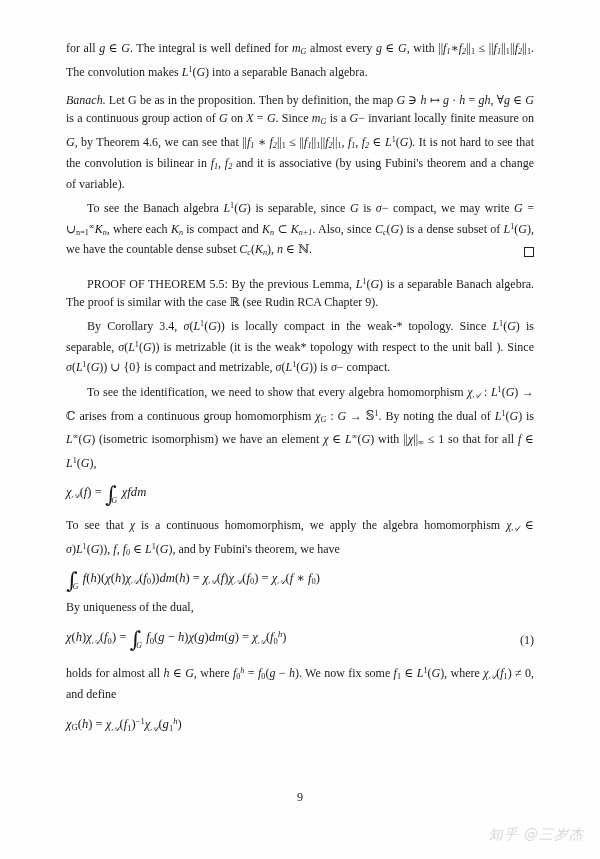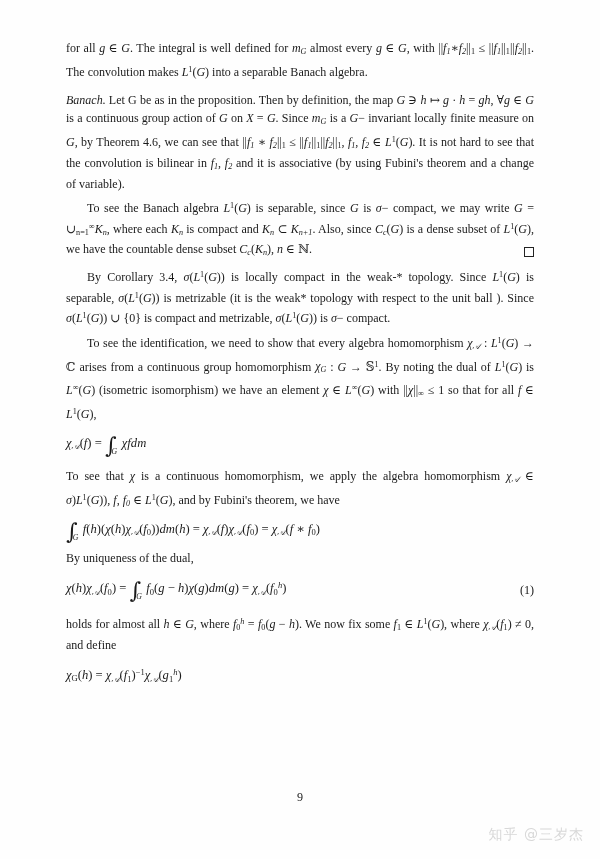--- a/index.html
+++ b/index.html
@@ -106,20 +106,21 @@
   }
   .watermark {
     position: absolute;
     right: 16px;
     top: 826px;
     font-family: "DejaVu Sans", sans-serif;
     font-size: 14px;
     color: #d8d8d8;
     letter-spacing: 1px;
     white-space: nowrap;
+    font-style: italic;
   }
   .nb { white-space: nowrap; }
 </style>
 </head>
 <body>
 
 <div class="page">
 
   <div class="textblock">
 
@@ -146,20 +147,24 @@
       To see the Banach algebra <i>L</i><sup>1</sup>(<i>G</i>) is separable, since <i>G</i> is <i>σ</i>− compact, we
       may write <i>G</i> = ∪<sub class="up">n=1</sub><sup class="up">∞</sup><i>K<sub>n</sub></i>, where each
       <i>K<sub>n</sub></i> is compact and <i>K<sub>n</sub></i> ⊂ <i>K</i><sub>n+1</sub>. Also, since
       <i>C<sub>c</sub></i>(<i>G</i>) is a dense subset of <i>L</i><sup>1</sup>(<i>G</i>), we have the countable dense
       subset <i>C<sub>c</sub></i>(<i>K<sub>n</sub></i>), <i>n</i> ∈ <span class="bbb">ℕ</span>.
     </p>
     <div class="qedline">
       <span class="qed"></span>
     </div>
 
+    <p class="para indent gap">
+      PROOF OF THEOREM 5.5: By the previous Lemma, <i>L</i><sup>1</sup>(<i>G</i>) is a separable Banach algebra. The
+      proof is similar with the case <span class="bbb">ℝ</span> (see Rudin RCA Chapter 9).
+    </p>
 
     <p class="para indent">
       By Corollary 3.4, <i>σ</i>(<i>L</i><sup>1</sup>(<i>G</i>)) is locally compact in the weak-* topology. Since
       <i>L</i><sup>1</sup>(<i>G</i>) is separable, <i>σ</i>(<i>L</i><sup>1</sup>(<i>G</i>)) is metrizable (it is the
       weak* topology with respect to the unit ball ). Since <i>σ</i>(<i>L</i><sup>1</sup>(<i>G</i>)) ∪ {0} is compact
       and metrizable, <i>σ</i>(<i>L</i><sup>1</sup>(<i>G</i>)) is <i>σ</i>− compact.
     </p>
 
     <p class="para indent">
       To see the identification, we need to show that every algebra homomorphism

